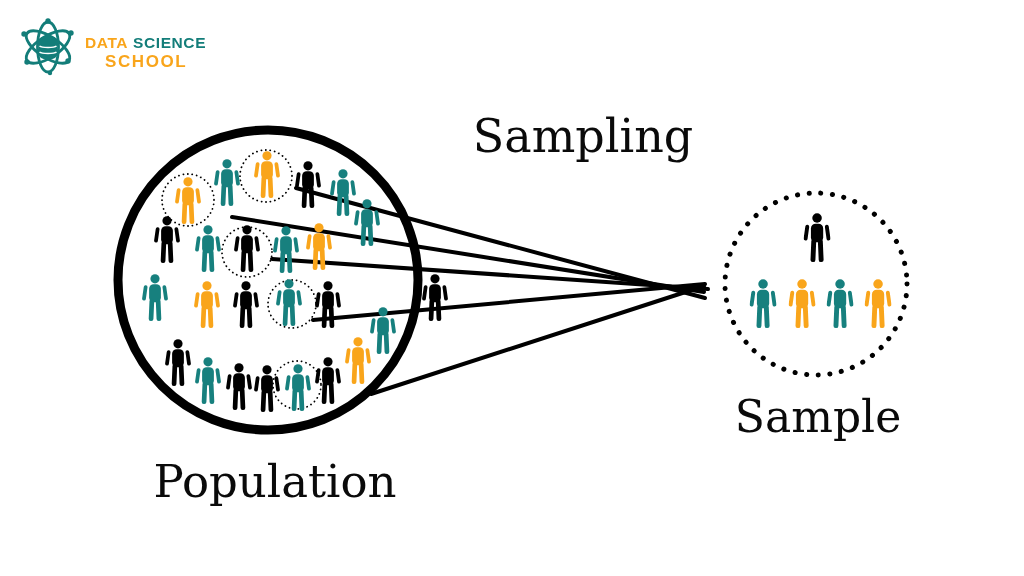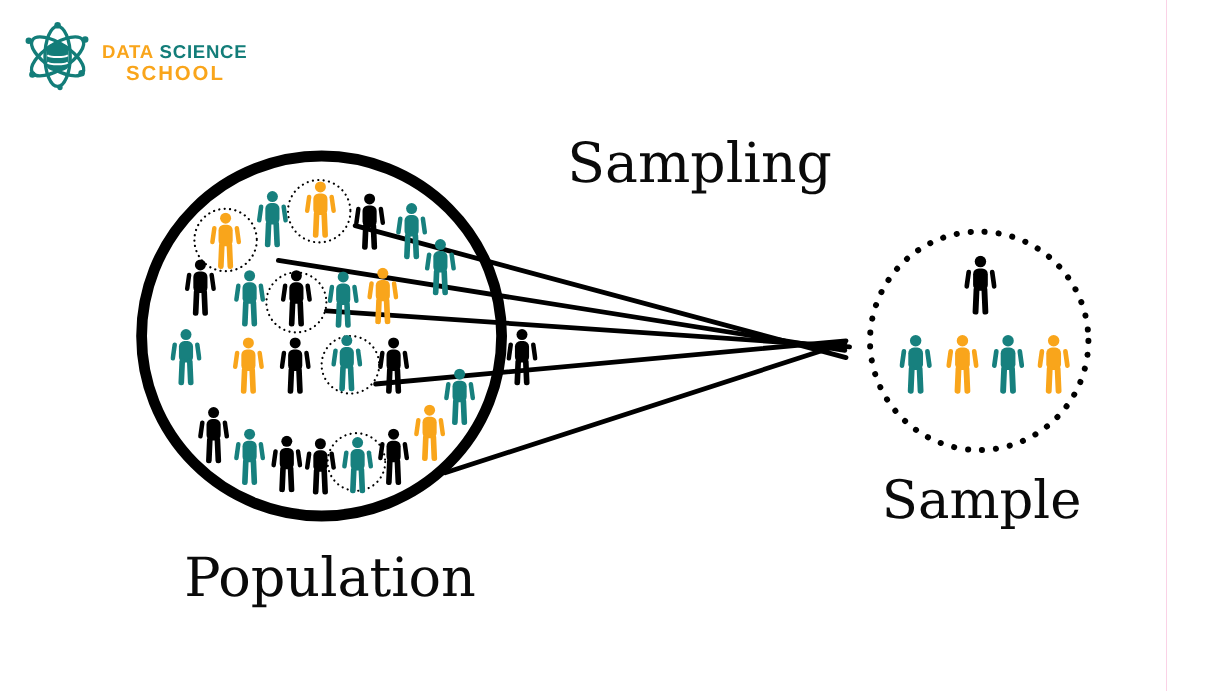--- a/index.html
+++ b/index.html
@@ -1,16 +1,16 @@
 <!DOCTYPE html>
 <html><head>
 <meta charset="utf-8">
 <style>
   html,body{margin:0;padding:0;background:#ffffff;}
-  .stage{width:972px;height:576px;position:relative;background:#ec4899;overflow:hidden;}
+  .stage{width:972px;height:576px;position:relative;background:#f9a8d4;overflow:hidden;}
   svg{display:block;}
   .heading{font-family:"DejaVu Serif", serif;fill:#0a0a0a;}
   .logo-word{font-family:"Liberation Sans", sans-serif;font-weight:bold;letter-spacing:0.6px;}
   .logo-school{font-family:"Liberation Sans", sans-serif;font-weight:bold;letter-spacing:1.6px;}
   .pop-circle{fill:#ffffff;stroke-width:9;}
   .sample-circle{fill:#ffffff;stroke-width:5;stroke-dasharray:0.1 11.6;stroke-linecap:round;}
   .sel-circle{fill:none;stroke-width:1.8;stroke-dasharray:0.1 4.4;stroke-linecap:round;}
   .s-line{stroke-width:4;stroke-linecap:round;}
   .atom-orbit{fill:none;stroke-width:2.8;}
 </style>

